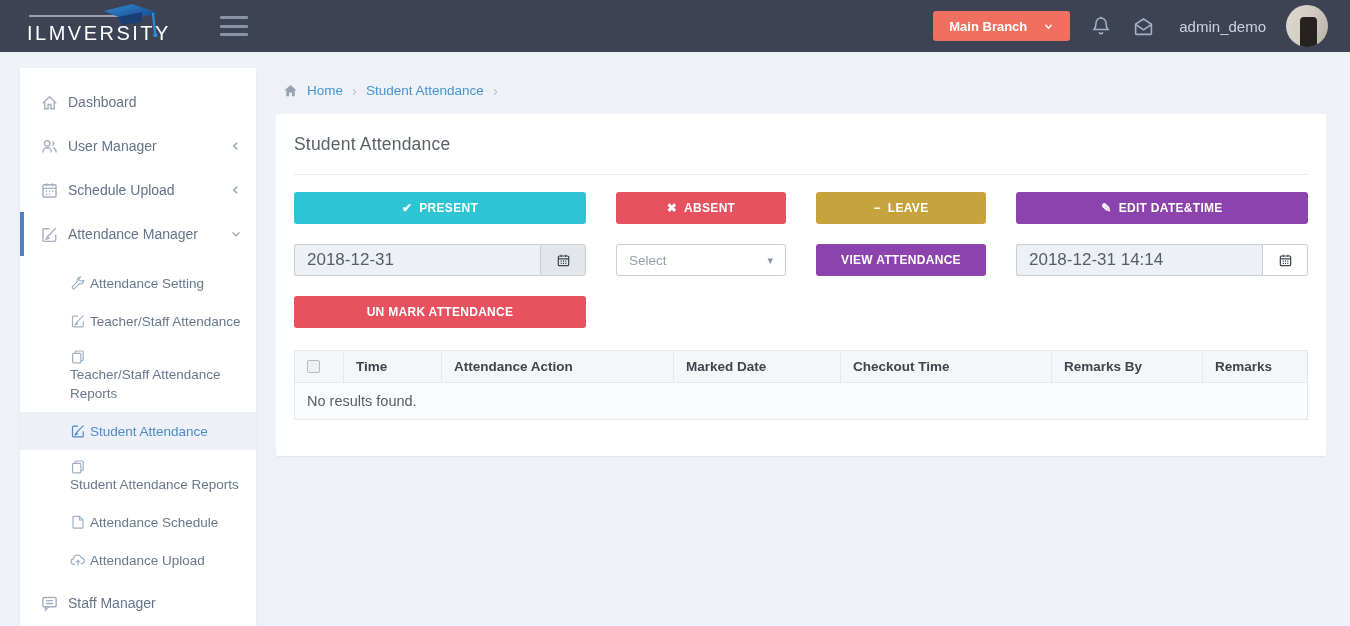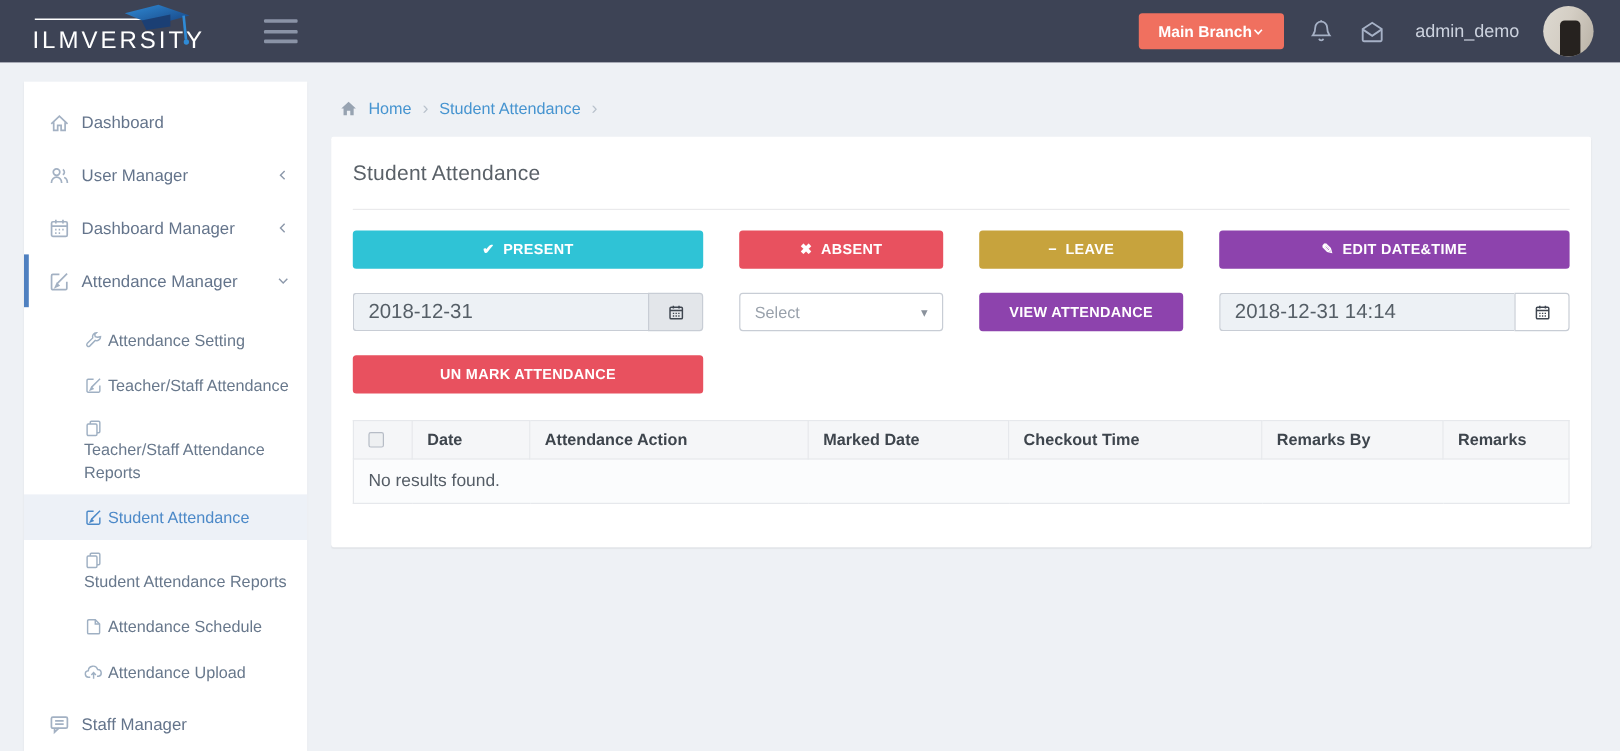--- a/index.html
+++ b/index.html
@@ -10,21 +10,21 @@
   
   .navbar { position:absolute; left:0; top:0; width:1350px; height:52px;
     background:#3d4355; display:flex; align-items:center; z-index:5; }
   .logo-wrap { margin-left:22px; width:150px; height:46px; }
   .hamburger { margin-left:48px; width:28px; height:20px; display:flex;
     flex-direction:column; justify-content:space-between; cursor:pointer; }
   .hamburger span { display:block; height:3px; border-radius:1px; background:#8a93a6; }
   .nav-right { margin-left:auto; display:flex; align-items:center; margin-right:22px; gap:20px; }
   .branch-btn { background:#f0705f; color:#fff; border:none; border-radius:3px;
     height:30px; padding:0 16px; font-size:13px; font-weight:700;
-    display:flex; align-items:center; gap:0; cursor:pointer;
+    display:flex; align-items:center; gap:16px; cursor:pointer;
     font-family:"Liberation Sans",sans-serif; }
   .nav-icon { color:#a6b1c6; display:flex; align-items:center; cursor:pointer; }
   .nav-user { color:#ccd2de; font-size:15px; font-weight:400; margin-left:4px; }
   .avatar { width:42px; height:42px; border-radius:50%; overflow:hidden; position:relative;
     background:linear-gradient(110deg,#ddd9d1 0%,#d4cec4 45%,#b8b1a5 100%); cursor:pointer; }
   .avatar::after { content:""; position:absolute; left:34%; top:28%; width:40%; height:72%;
     background:#26221f; border-radius:4px 4px 0 0; }
 
   
   .sidebar { position:absolute; left:20px; top:68px; width:236px; height:558px;
@@ -170,21 +170,21 @@
     </span>
   </div>
   <div class="side-item">
     <span class="ic">
       <svg viewBox="0 0 16 16" width="19" height="19" fill="none" stroke="currentColor" stroke-width="1.2">
         <rect x="2.5" y="3.2" width="11" height="10.3" rx="1"></rect>
           <path d="M2.5 6.2 h11 M5.5 1.8 v2.6 M10.5 1.8 v2.6"></path>
         <path d="M5 8.7 h1 M7.5 8.7 h1 M10 8.7 h1 M5 11.2 h1 M7.5 11.2 h1"></path>
       </svg>
     </span>
-    <span>Dashboard Manager</span>
+    <span>Schedule Upload</span>
     <span class="chev">
       <svg viewBox="0 0 16 16" width="12" height="12" fill="none" stroke="currentColor" stroke-width="1.6">
         <path d="M9.6 3.4 L5 8 l4.6 4.6"></path>
       </svg>
     </span>
   </div>
   <div class="side-item active">
     <span class="ic">
       <svg viewBox="0 0 16 16" width="19" height="19" fill="none" stroke="currentColor" stroke-width="1.2">
         <path d="M13.2 8.3 V12.9 a.9.9 0 0 1-.9.9 H3.4 a.9.9 0 0 1-.9-.9 V4 a.9.9 0 0 1 .9-.9 H8"></path>
@@ -345,21 +345,21 @@
         <span>UN MARK ATTENDANCE</span>
       </button>
     </div>
 
     <table class="att-table">
       <thead>
         <tr>
           <th class="cb">
               <div class="checkbox"></div>
             </th>
-          <th class="c-name">Date</th>
+          <th class="c-name">Time</th>
           <th class="c-action">Attendance Action</th>
           <th class="c-mdate">Marked Date</th>
           <th class="c-ctime">Checkout Time</th>
           <th class="c-mby">Remarks By</th>
           <th>Remarks</th>
         </tr>
       </thead>
       <tbody>
         <tr>
           <td class="empty" colspan="7">No results found.</td>

